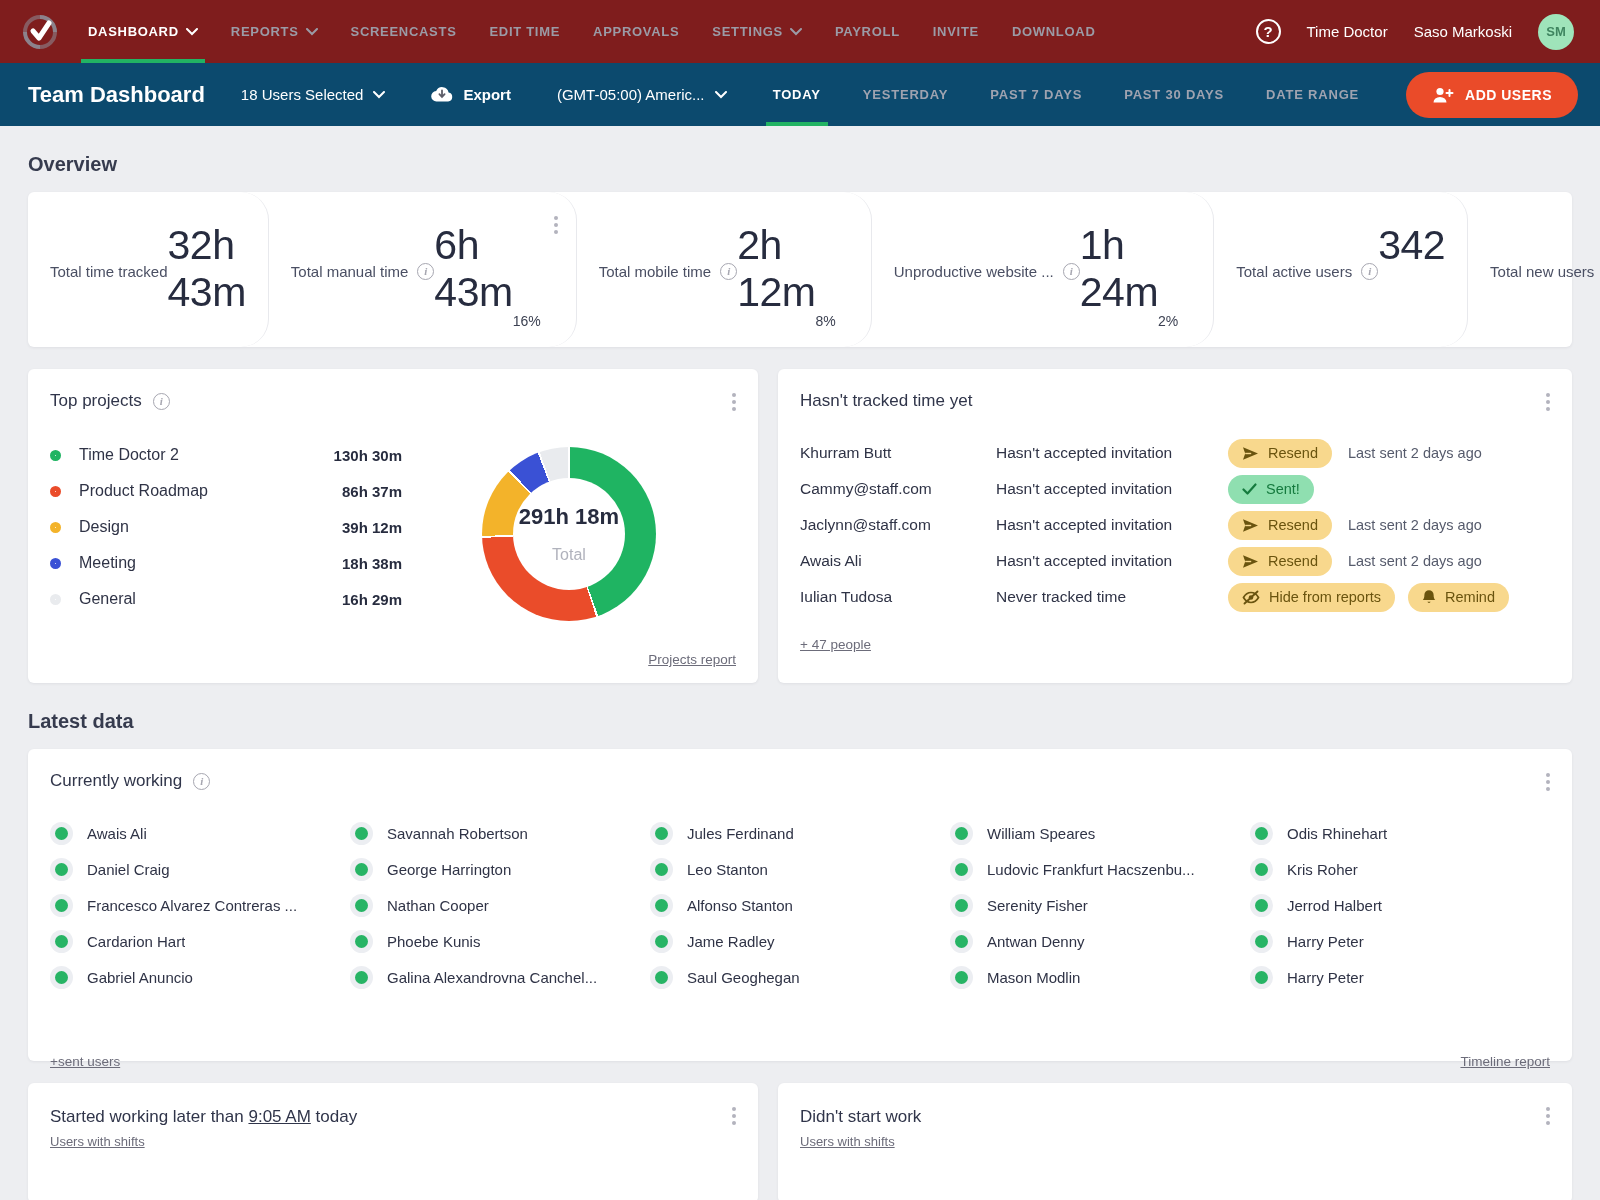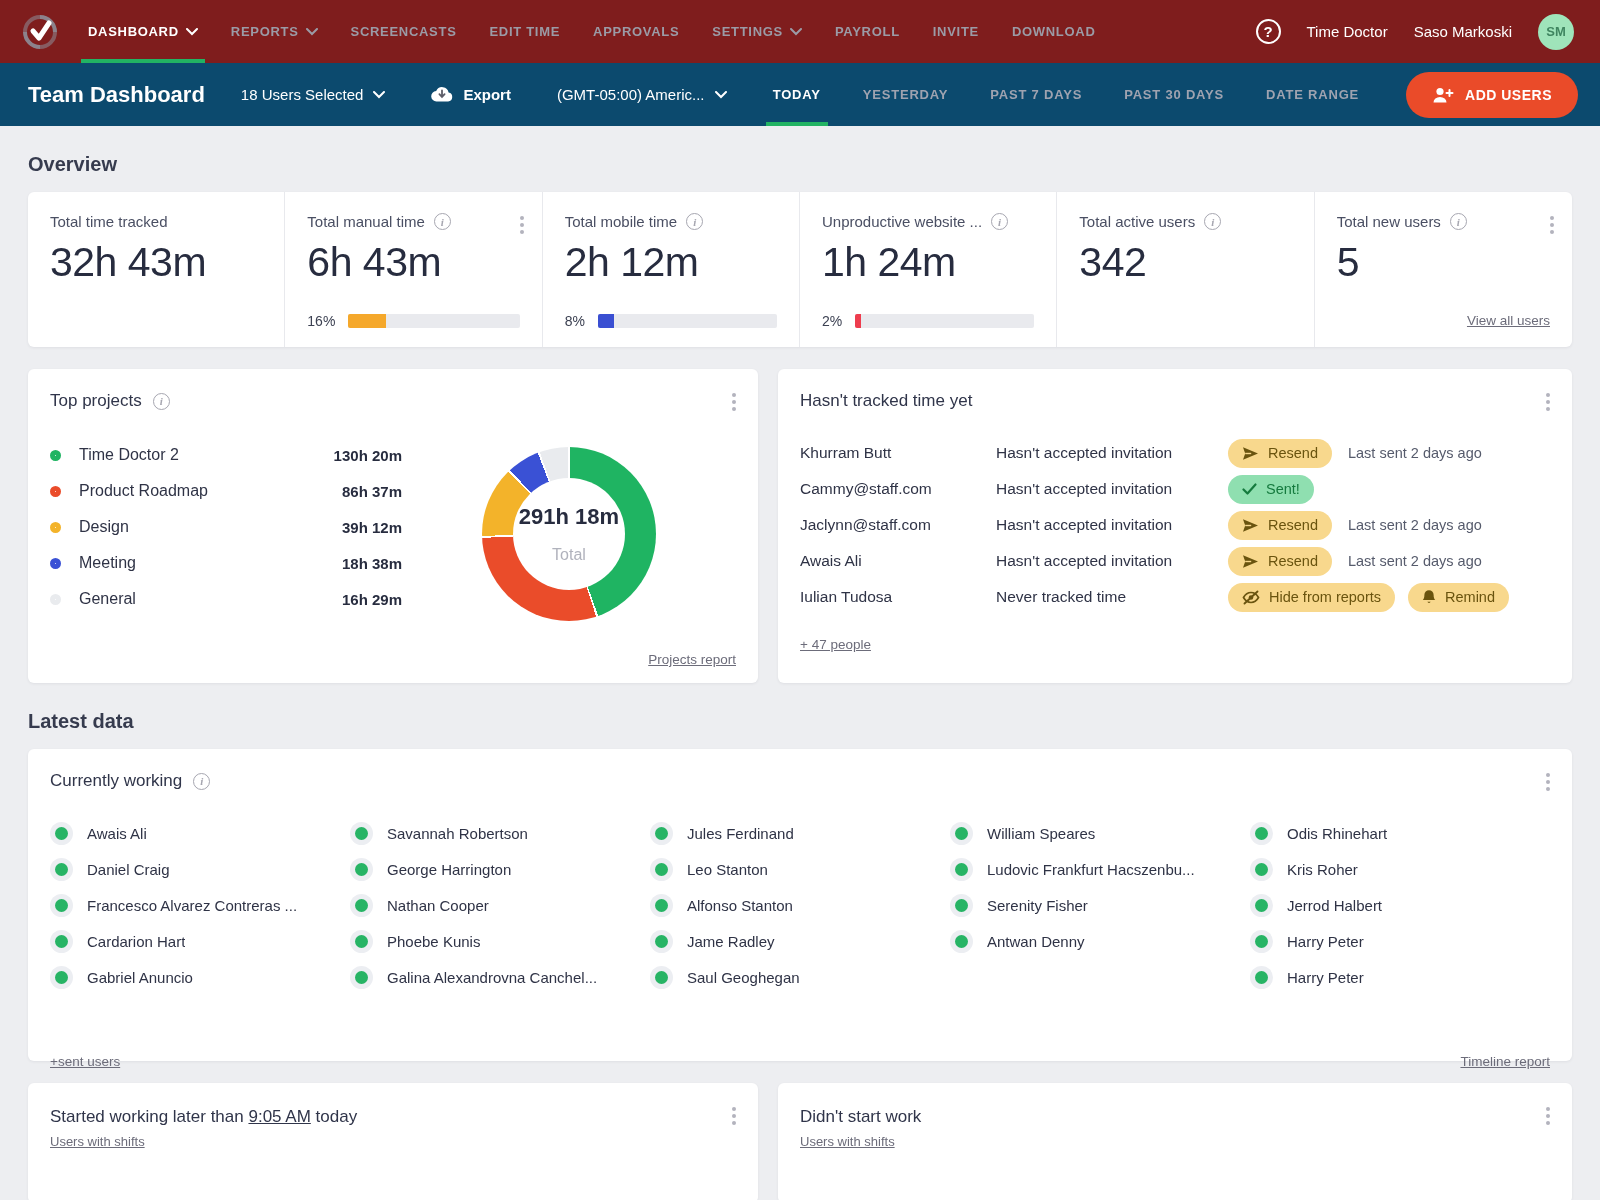--- a/index.html
+++ b/index.html
@@ -70,21 +70,21 @@
   main { padding:0 28px; }
   .section-heading { font-size:20px; font-weight:600; color:#363b4e; margin:27px 0 16px; }
 
   .card {
     background:#fff; border-radius:6px; position:relative;
     box-shadow:0 1px 3px rgba(40,40,60,.07);
   }
 
   
   .stats-row { display:grid; grid-template-columns:repeat(6,1fr); height:155px; }
-  .stat { padding:21px 22px 18px; border-right:1px solid #e8e9ed; display:flex; flex-direction:column; position:relative; }
+  .stat { padding:21px 22px 18px; border-right:1px solid #e8e9ed; display:flex; flex-direction:row; position:relative;border-radius:28px; }
   .stat:last-child { border-right:none; }
   .stat-head { display:flex; align-items:center; gap:9px; font-size:15px; color:#4a4f63; }
   .stat-label { white-space:nowrap; }
   .stat-value { margin-top:9px; font-size:41px; font-weight:400; color:#272c3f; letter-spacing:-.5px; }
   .stat-bar-row { margin-top:auto; display:flex; align-items:center; gap:13px; font-size:14px; color:#3c4152; }
   .bar-track { flex:1; height:14px; background:#e9eaee; border-radius:2px; overflow:hidden; }
   .bar-fill { height:100%; }
   .stat-link-row { margin-top:auto; text-align:right; }
   .small-link { color:#6c6c7a; font-size:13.5px; text-decoration:underline;margin-top:45px; }
 
@@ -345,21 +345,21 @@
       <div class="kebab">
           <i></i>
           <i></i>
           <i></i>
         </div>
       <div class="projects-body">
         <div class="legend" id="projects-legend">
             <div class="legend-row">
               <span class="ring" style="border-color:#1fb462"></span>
     <span class="legend-name">Time Doctor 2</span>
-    <span class="legend-time">130h 20m</span>
+    <span class="legend-time">130h 30m</span>
             </div>
             <div class="legend-row">
               <span class="ring" style="border-color:#ea4c2a"></span>
     <span class="legend-name">Product Roadmap</span>
     <span class="legend-time">86h 37m</span>
             </div>
             <div class="legend-row">
               <span class="ring" style="border-color:#f3b32a"></span>
     <span class="legend-name">Design</span>
     <span class="legend-time">39h 12m</span>
@@ -604,20 +604,26 @@
               <span class="dot"></span>
             </span>
       <span class="person-name">Serenity Fisher</span>
           </div>
           <div class="person">
             <span class="dot-wrap">
               <span class="dot"></span>
             </span>
       <span class="person-name">Antwan Denny</span>
           </div>
+          <div class="person">
+            <span class="dot-wrap">
+              <span class="dot"></span>
+            </span>
+      <span class="person-name">Mason Modlin</span>
+          </div>
         </div>
         <div>
           <div class="person">
             <span class="dot-wrap">
               <span class="dot"></span>
             </span>
       <span class="person-name">Odis Rhinehart</span>
           </div>
           <div class="person">
             <span class="dot-wrap">

